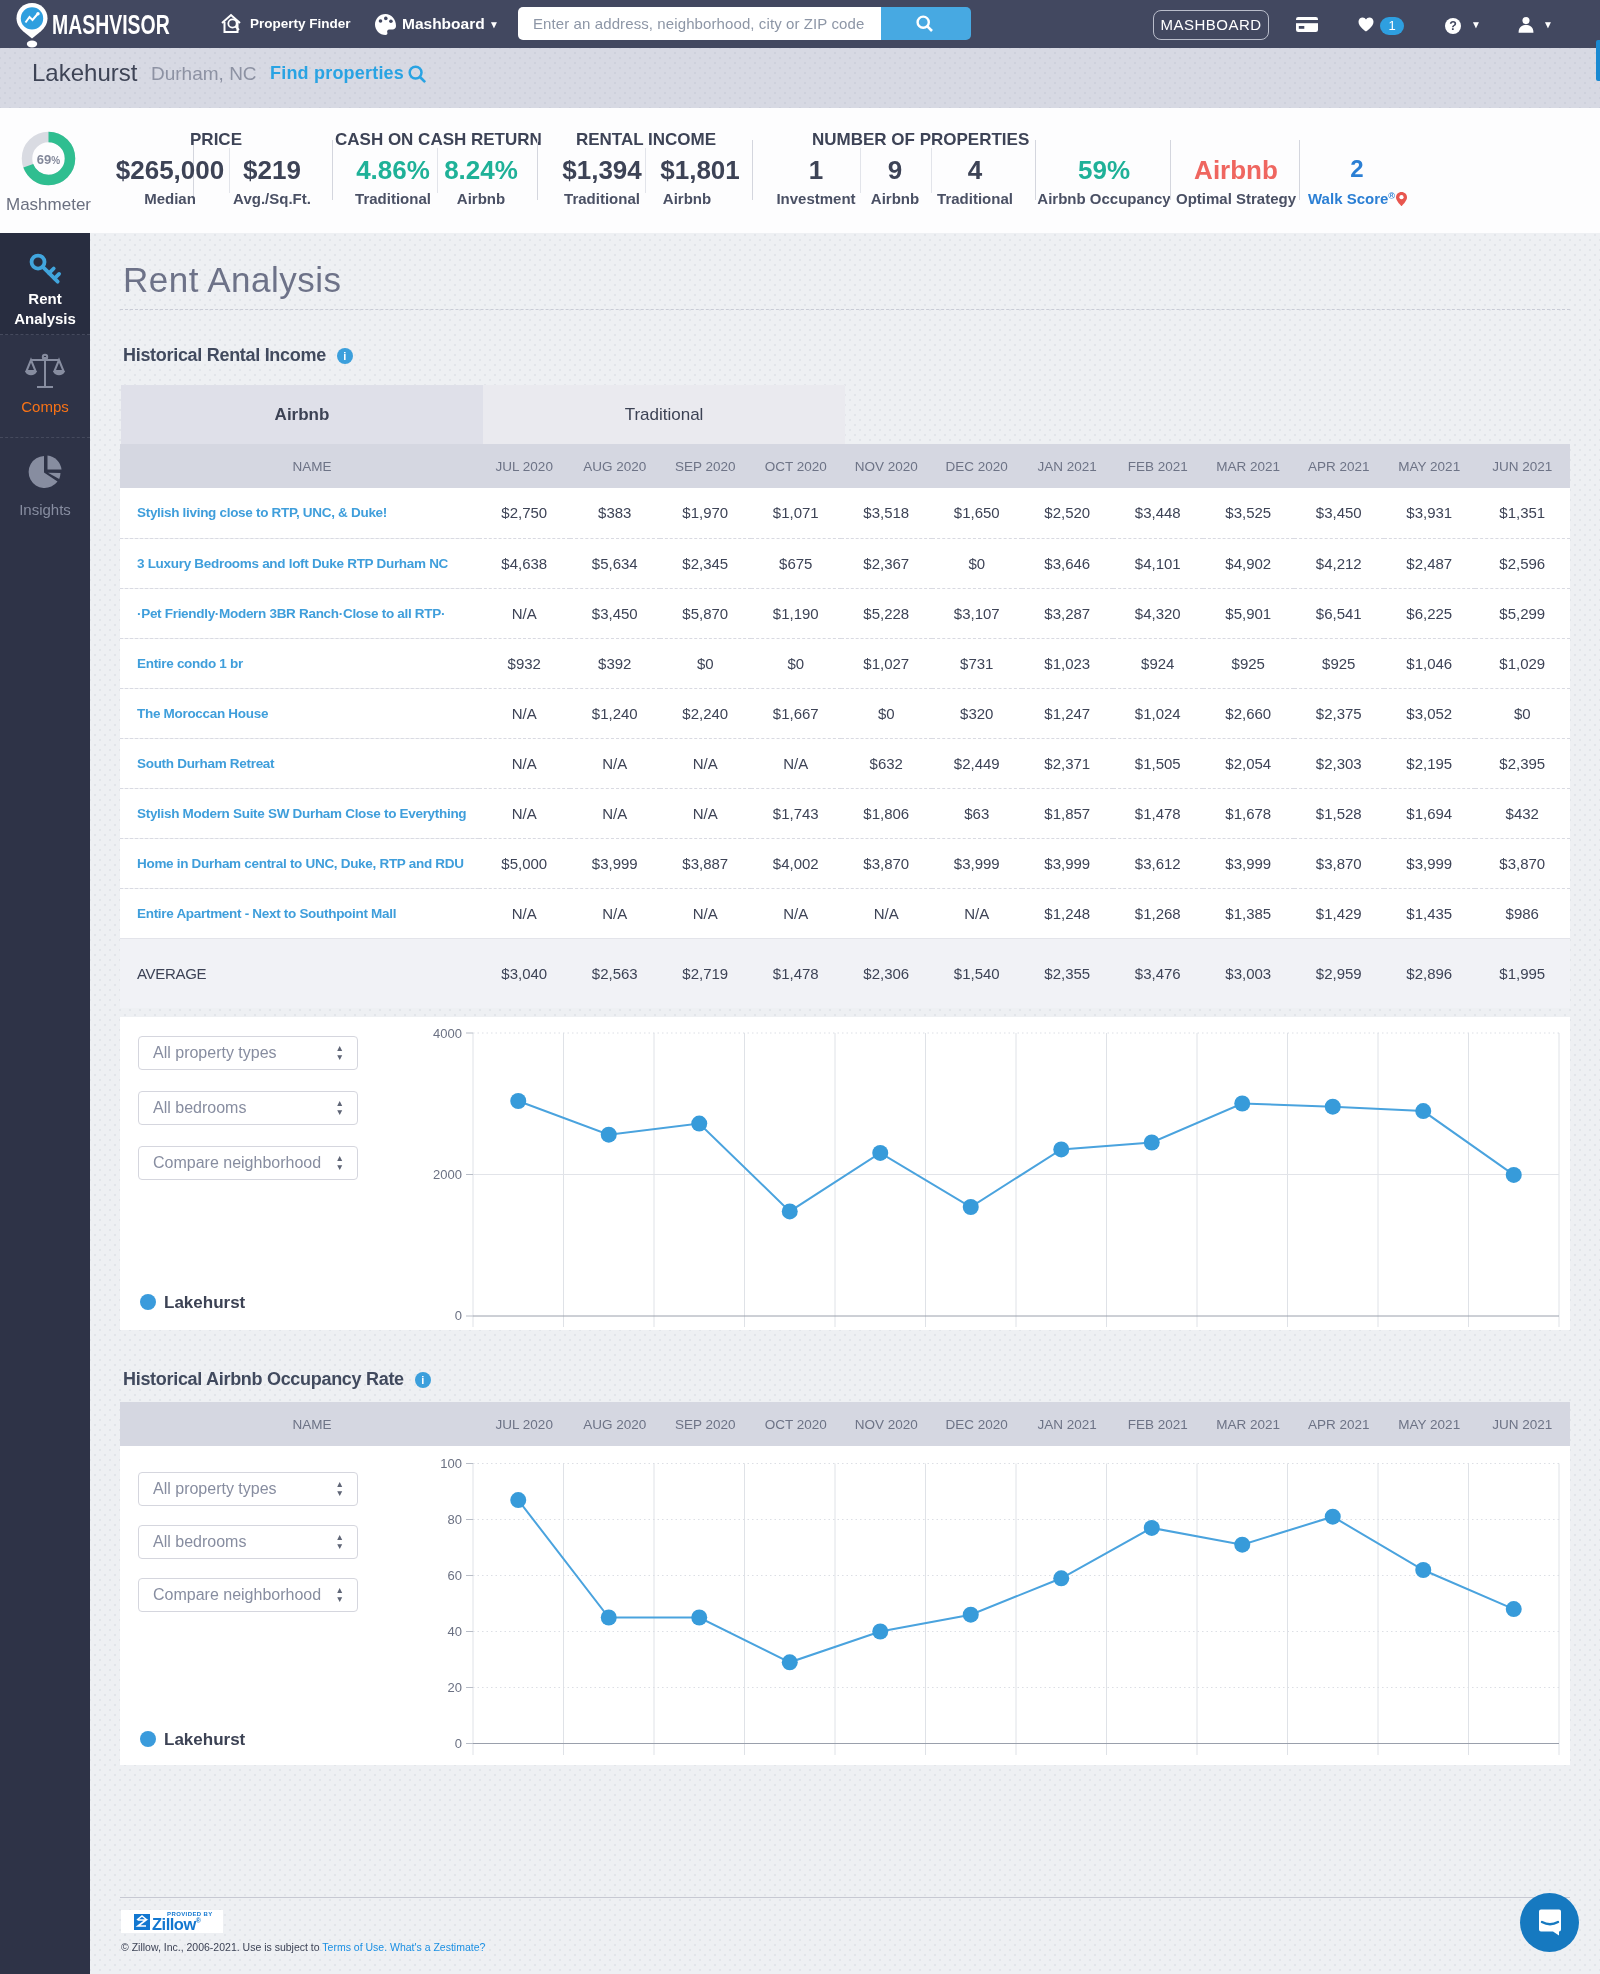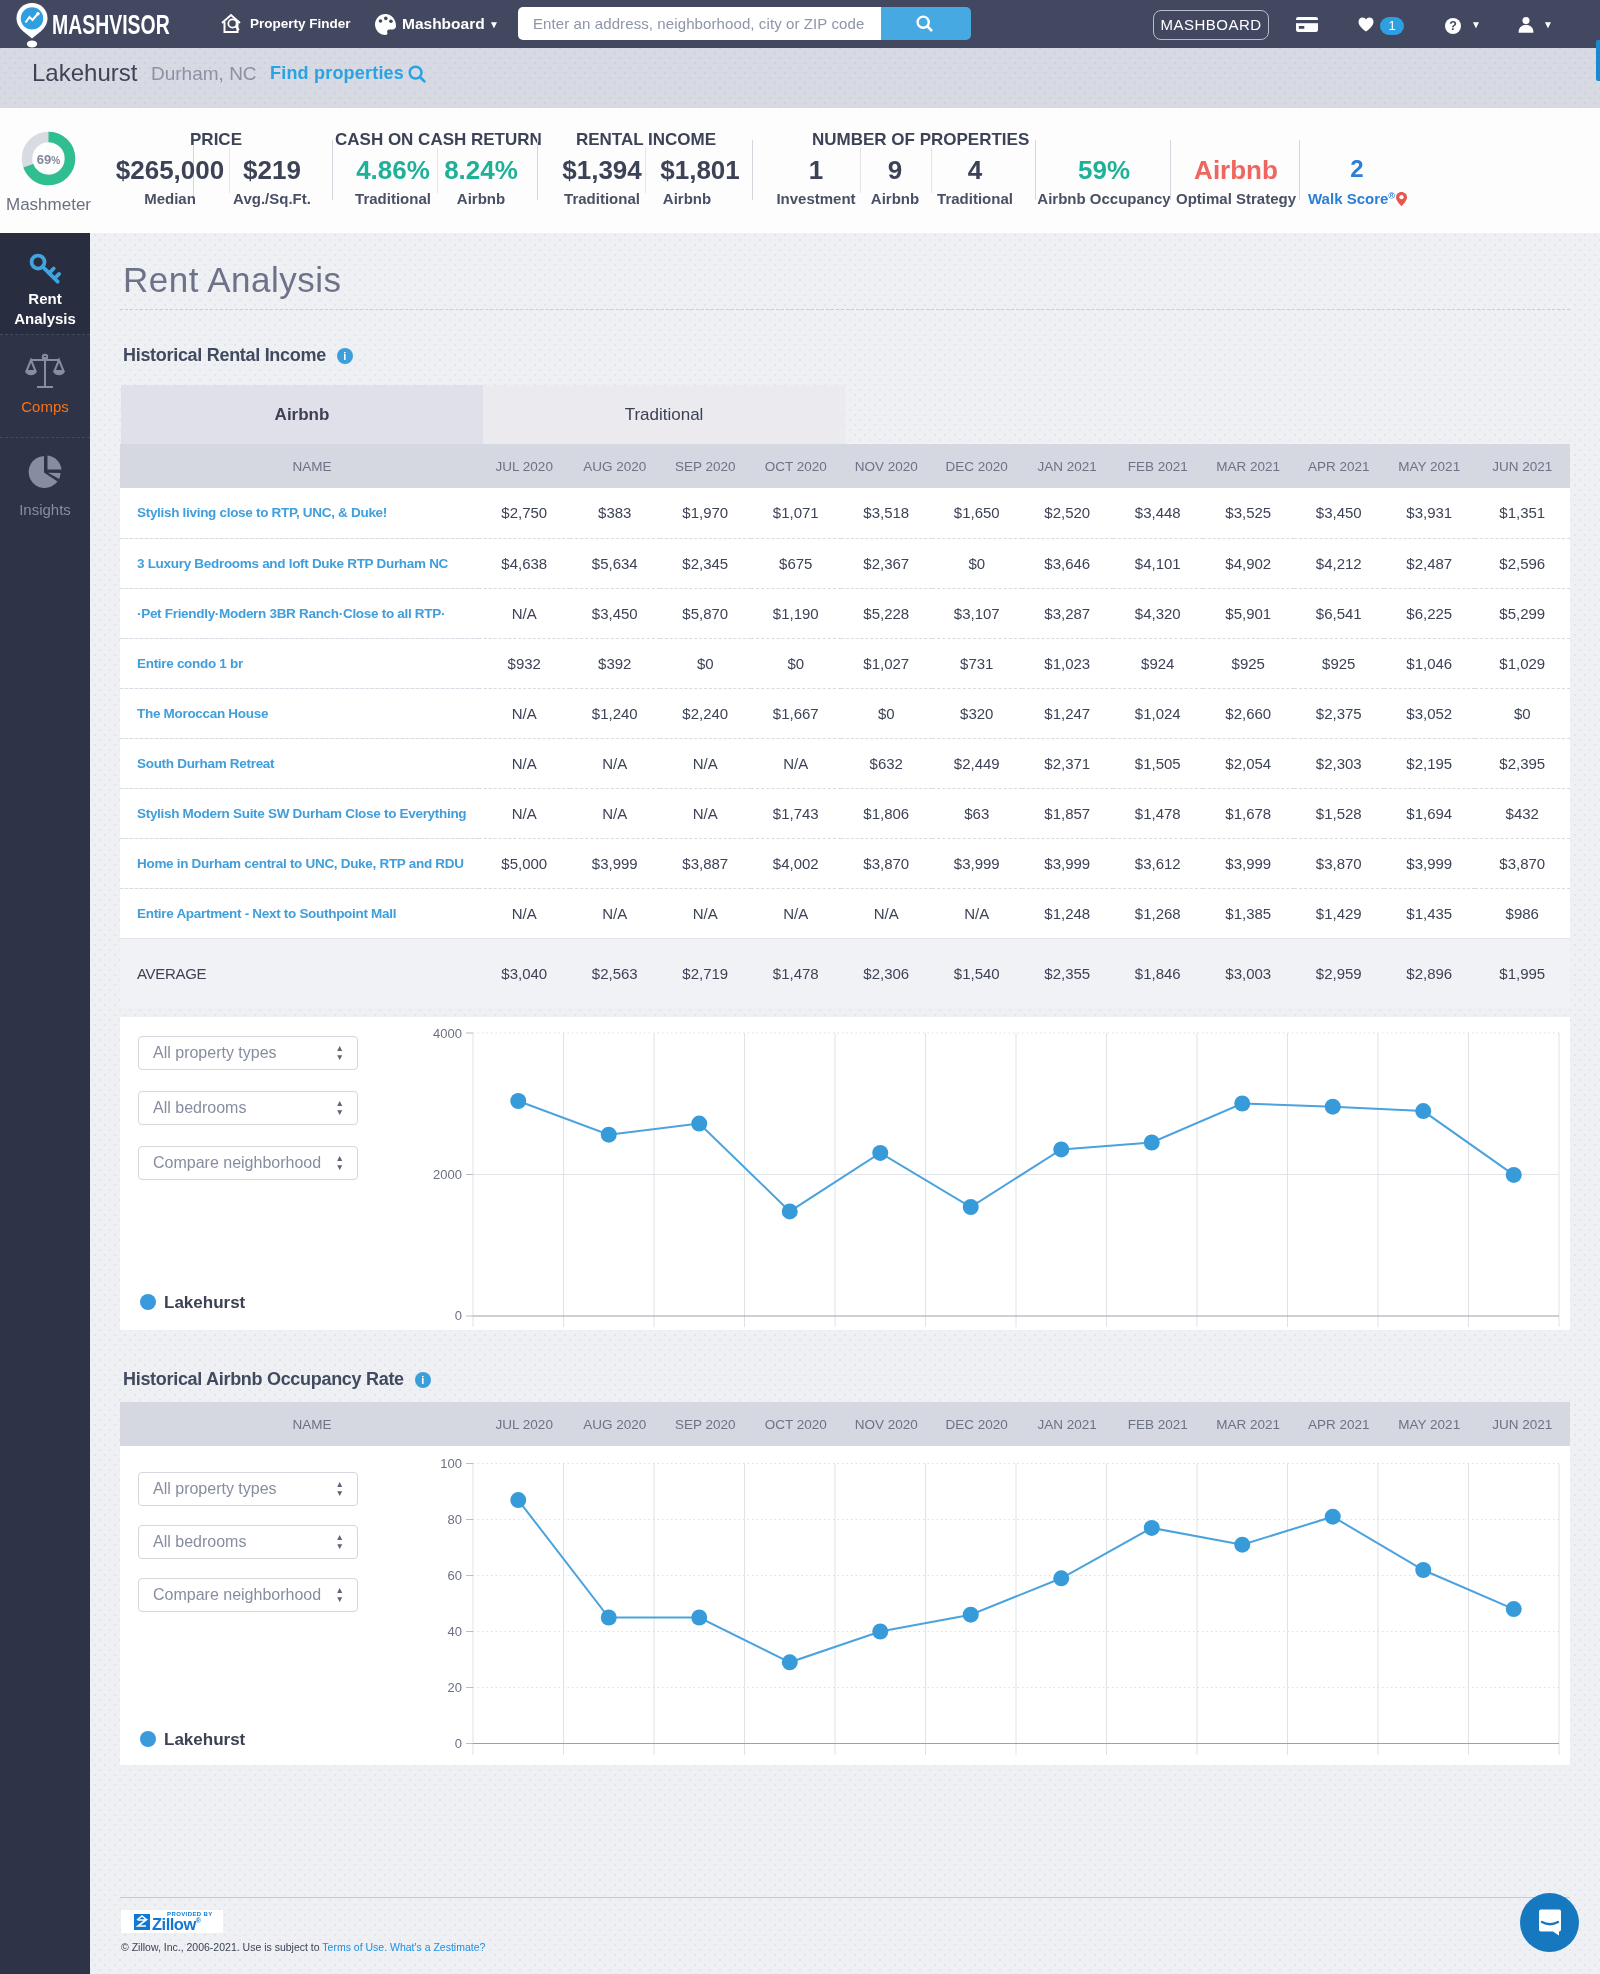--- a/index.html
+++ b/index.html
@@ -417,21 +417,21 @@
         </tr>
     <tr class="avg">
           <td class="name">AVERAGE</td>
           <td>$3,040</td>
           <td>$2,563</td>
           <td>$2,719</td>
           <td>$1,478</td>
           <td>$2,306</td>
           <td>$1,540</td>
           <td>$2,355</td>
-          <td>$1,846</td>
+          <td>$3,476</td>
           <td>$3,003</td>
           <td>$2,959</td>
           <td>$2,896</td>
           <td>$1,995</td>
         </tr>
   </tbody>
     </table>
 
   <div class="panel" id="panel1"></div>
   <div class="dd" style="left:138px;top:1036px;">All property types<span class="arr">▲<br>▼</span></div>

